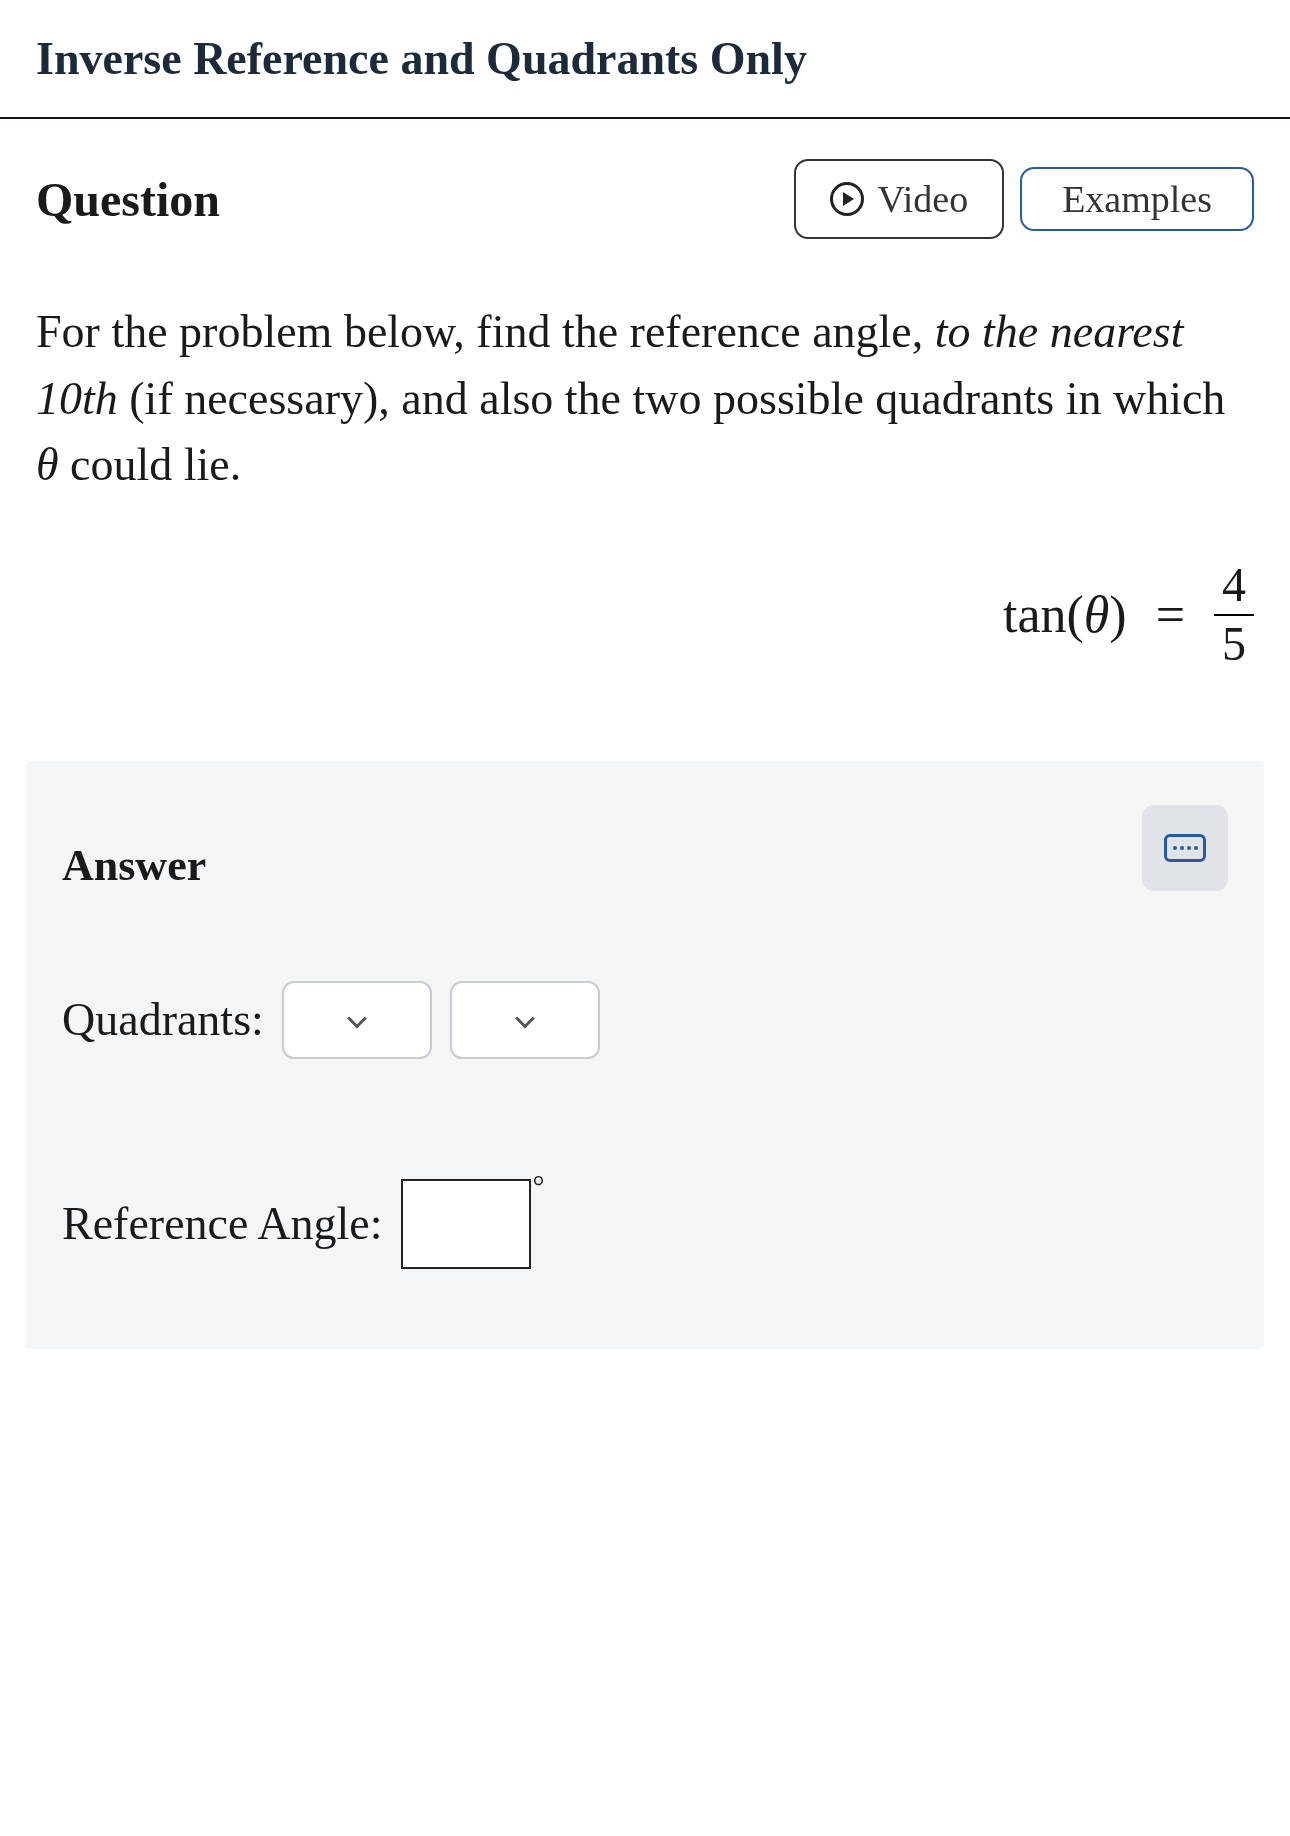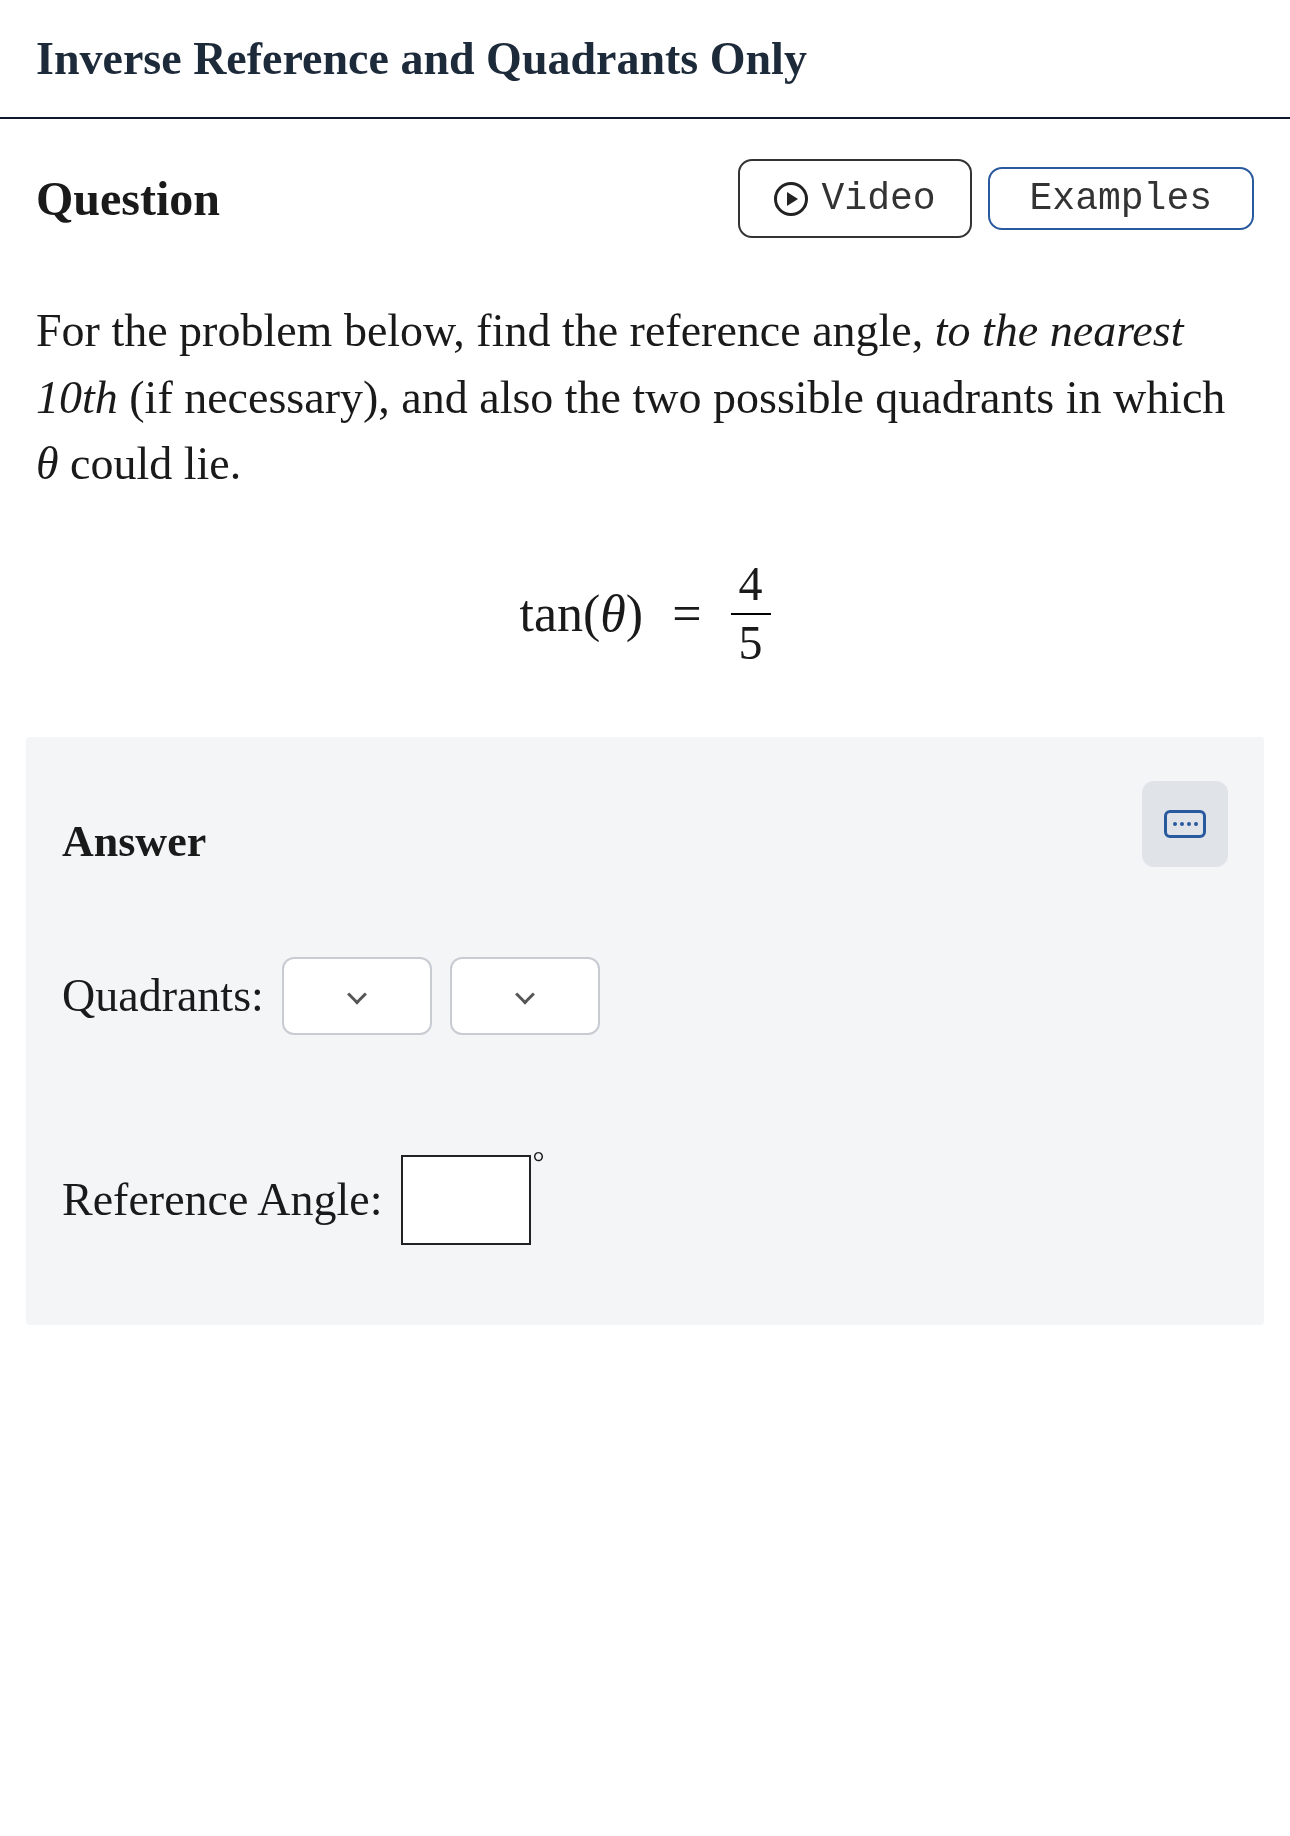--- a/index.html
+++ b/index.html
@@ -40,21 +40,21 @@
     }
     .btn {
       display: inline-flex;
       align-items: center;
       justify-content: center;
       gap: 14px;
       padding: 16px 34px;
       border: 2px solid #444;
       border-radius: 14px;
       background: #fff;
-      font-family: Liberation Mono, monospace;
+      font-family: Liberation Serif, serif;
       font-size: 38px;
       color: #333;
       cursor: pointer;
     }
     .btn-video {
       border-color: #333;
     }
     .btn-examples {
       border-color: #2a5a9e;
       padding: 8px 40px;
@@ -83,23 +83,23 @@
       margin-bottom: 60px;
     }
     .instructions em {
       font-style: italic;
     }
     .theta {
       font-style: italic;
       font-family: 'Times New Roman', serif;
     }
     .equation {
-      text-align: center;
+      text-align: right;
       font-size: 52px;
-      margin-bottom: 67px;
+      margin-bottom: 90px;
       font-family: 'Times New Roman', serif;
     }
     .equation .tan {
       display: inline-block;
       vertical-align: middle;
     }
     .equation .eq {
       display: inline-block;
       vertical-align: middle;
       margin: 0 16px;

